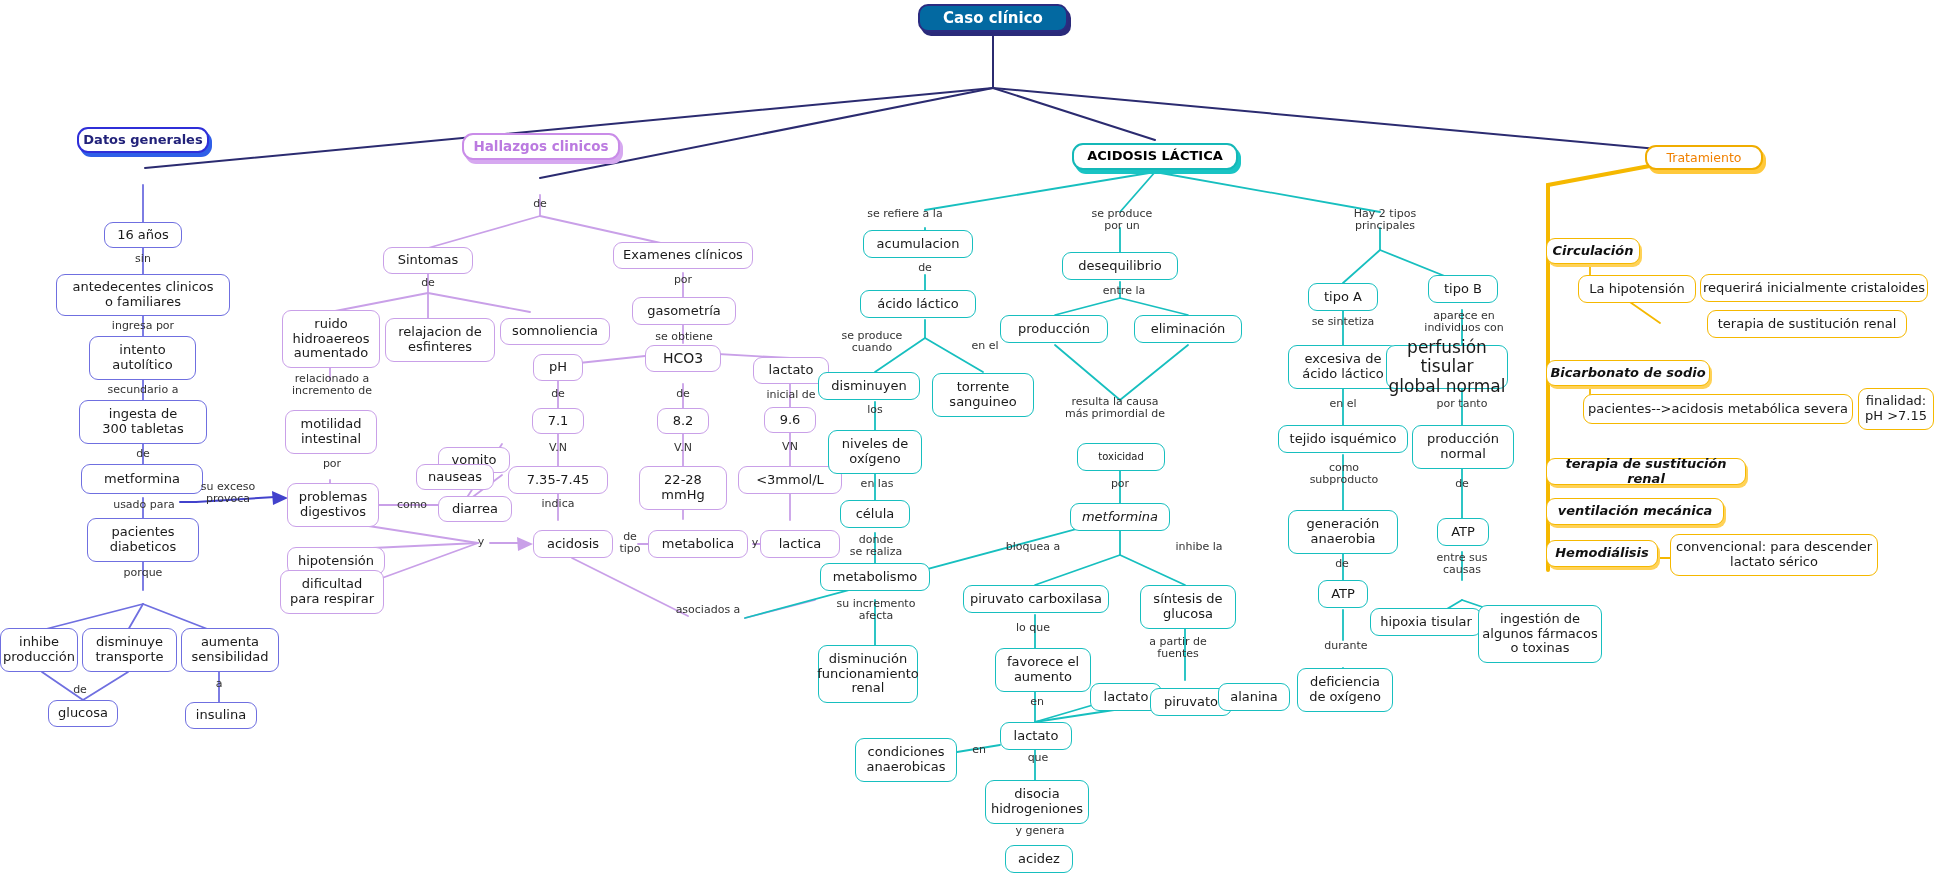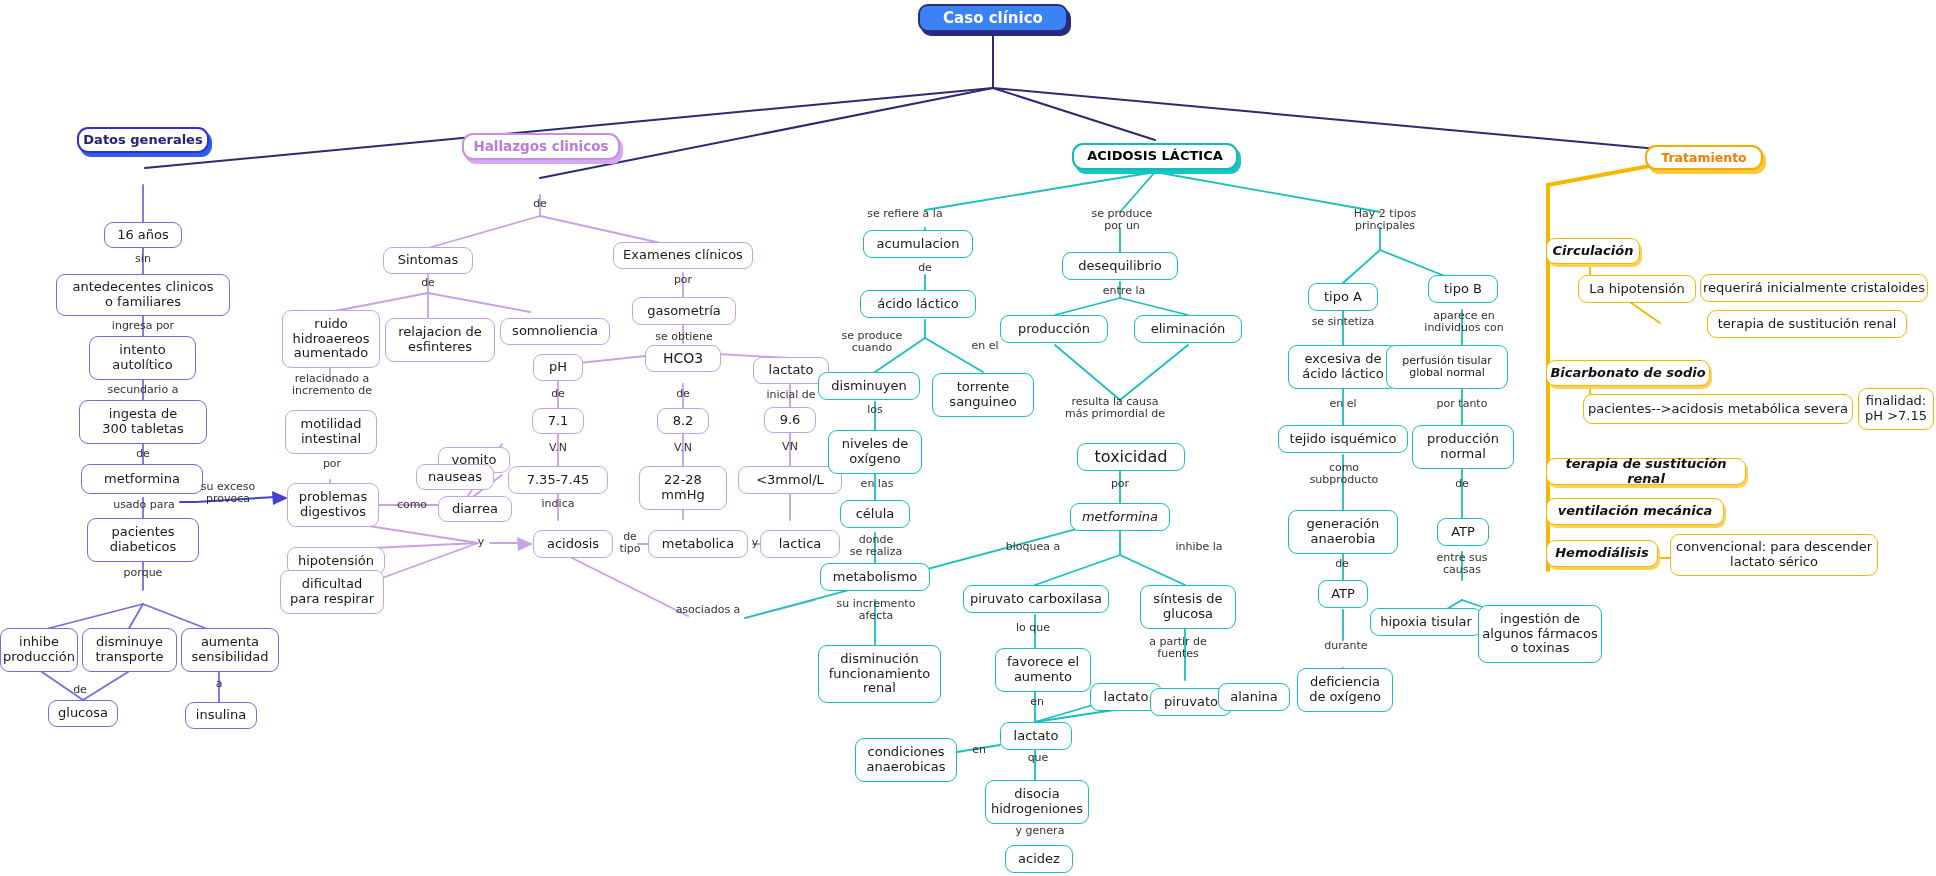--- a/index.html
+++ b/index.html
@@ -6,33 +6,33 @@
   body{width:1936px;height:876px;position:relative;overflow:hidden;
        font-family:"DejaVu Sans","Liberation Sans",sans-serif;}
   #canvas{position:absolute;left:0;top:0;width:1936px;height:876px;}
   svg.links{position:absolute;left:0;top:0;width:1936px;height:876px;pointer-events:none;}
 
   .node{position:absolute;box-sizing:border-box;display:flex;align-items:center;
         justify-content:center;text-align:center;border-radius:9px;background:#fff;
         line-height:1.12;white-space:pre-line;}
 
   
-  .n-root{border:2px solid #2b2b80;background:#3b82f6;color:#fff;font-weight:bold;
+  .n-root{border:2px solid #2b2b80;background:#0369a1;color:#fff;font-weight:bold;
           box-shadow:3px 4px 0 0 #2a2a7a;border-radius:10px;}
   .n-blue{border:1.6px solid #6f6fe0;color:#1a1a1a;}
   .n-blue-hdr{border:2px solid #2f2fd8;color:#22227a;font-weight:bold;
               box-shadow:3px 4px 0 0 #2f5fe8;border-radius:11px;}
   .n-purple{border:1.6px solid #c9a0e8;color:#1a1a1a;}
   .n-purple-hdr{border:2.2px solid #c98ce8;color:#bb7ae0;font-weight:bold;
                 box-shadow:3px 4px 0 0 #d6a8f0;border-radius:11px;}
   .n-teal{border:1.8px solid #17bfbf;color:#1a1a1a;}
   .n-teal-hdr{border:2.2px solid #14b8b8;color:#000;font-weight:bold;
               box-shadow:3px 4px 0 0 #19c4c4;border-radius:11px;}
   .n-orange{border:1.8px solid #f5b800;color:#1a1a1a;}
-  .n-orange-hdr{border:2.2px solid #f0ad00;color:#f08000;font-weight:bold;
+  .n-orange-hdr{border:2.2px solid #f0ad00;color:#f08000;font-weight:normal;
                 box-shadow:3px 4px 0 0 #ffc93c;border-radius:11px;}
   .n-orange-sec{border:1.8px solid #f5b800;color:#111;font-weight:bold;font-style:italic;
                 box-shadow:2px 3px 0 0 #ffd257;}
 
   .lbl{position:absolute;color:#333;font-size:11px;text-align:center;
        line-height:1.1;white-space:pre-line;background:transparent;}
 </style>
 </head>
 <body>
 
@@ -307,33 +307,33 @@
   <div class="lbl" style="left:855px;top:404px;width:40px;">los</div>
   <div class="node n-teal" style="left:828px;top:430px;width:94px;height:44px;font-size:13px;">niveles de
 oxígeno</div>
   <div class="lbl" style="left:850px;top:478px;width:54px;">en las</div>
   <div class="node n-teal" style="left:840px;top:500px;width:70px;height:28px;font-size:13px;">célula</div>
   <div class="lbl" style="left:838px;top:534px;width:76px;">donde
 se realiza</div>
   <div class="node n-teal" style="left:820px;top:563px;width:110px;height:28px;font-size:13px;">metabolismo</div>
   <div class="lbl" style="left:830px;top:598px;width:92px;">su incremento
 afecta</div>
-  <div class="node n-teal" style="left:818px;top:645px;width:123px;height:58px;font-size:13px;">disminución
+  <div class="node n-teal" style="left:818px;top:645px;width:100px;height:58px;font-size:13px;">disminución
 funcionamiento
 renal</div>
 
   <div class="lbl" style="left:1080px;top:208px;width:84px;">se produce
 por un</div>
   <div class="node n-teal" style="left:1062px;top:252px;width:116px;height:28px;font-size:13px;">desequilibrio</div>
   <div class="lbl" style="left:1096px;top:285px;width:56px;">entre la</div>
   <div class="node n-teal" style="left:1000px;top:315px;width:108px;height:28px;font-size:13px;">producción</div>
   <div class="node n-teal" style="left:1134px;top:315px;width:108px;height:28px;font-size:13px;">eliminación</div>
   <div class="lbl" style="left:1055px;top:396px;width:120px;">resulta la causa
 más primordial de</div>
-  <div class="node n-teal" style="left:1077px;top:443px;width:108px;height:28px;font-size:16px;">toxicidad</div>
+  <div class="node n-teal" style="left:1077px;top:443px;width:88px;height:28px;font-size:10px;">toxicidad</div>
   <div class="lbl" style="left:1100px;top:478px;width:40px;">por</div>
   <div class="node n-teal" style="left:1070px;top:503px;width:100px;height:28px;font-size:13px;font-style:italic;">metformina</div>
   <div class="lbl" style="left:1000px;top:541px;width:66px;">bloquea a</div>
   <div class="lbl" style="left:1168px;top:541px;width:62px;">inhibe la</div>
   <div class="node n-teal" style="left:963px;top:585px;width:146px;height:28px;font-size:13px;">piruvato carboxilasa</div>
   <div class="node n-teal" style="left:1140px;top:585px;width:96px;height:44px;font-size:13px;">síntesis de
 glucosa</div>
   <div class="lbl" style="left:1005px;top:622px;width:56px;">lo que</div>
   <div class="lbl" style="left:1135px;top:636px;width:86px;">a partir de
 fuentes</div>
@@ -355,21 +355,21 @@
 
   <div class="lbl" style="left:1340px;top:208px;width:90px;">Hay 2 tipos
 principales</div>
   <div class="node n-teal" style="left:1308px;top:283px;width:70px;height:28px;font-size:13px;">tipo A</div>
   <div class="node n-teal" style="left:1428px;top:275px;width:70px;height:28px;font-size:13px;">tipo B</div>
   <div class="lbl" style="left:1298px;top:316px;width:90px;">se sintetiza</div>
   <div class="lbl" style="left:1418px;top:310px;width:92px;">aparece en
 individuos con</div>
   <div class="node n-teal" style="left:1288px;top:345px;width:110px;height:44px;font-size:13px;">excesiva de
 ácido láctico</div>
-  <div class="node n-teal" style="left:1386px;top:345px;width:122px;height:44px;font-size:11px;">perfusión tisular
+  <div class="node n-teal" style="left:1386px;top:345px;width:122px;height:44px;font-size:17px;">perfusión tisular
 global normal</div>
   <div class="lbl" style="left:1322px;top:398px;width:42px;">en el</div>
   <div class="lbl" style="left:1422px;top:398px;width:80px;">por tanto</div>
   <div class="node n-teal" style="left:1278px;top:425px;width:130px;height:28px;font-size:13px;">tejido isquémico</div>
   <div class="node n-teal" style="left:1412px;top:425px;width:102px;height:44px;font-size:13px;">producción
 normal</div>
   <div class="lbl" style="left:1298px;top:462px;width:92px;">como
 subproducto</div>
   <div class="lbl" style="left:1442px;top:478px;width:40px;">de</div>
   <div class="node n-teal" style="left:1288px;top:510px;width:110px;height:44px;font-size:13px;">generación

